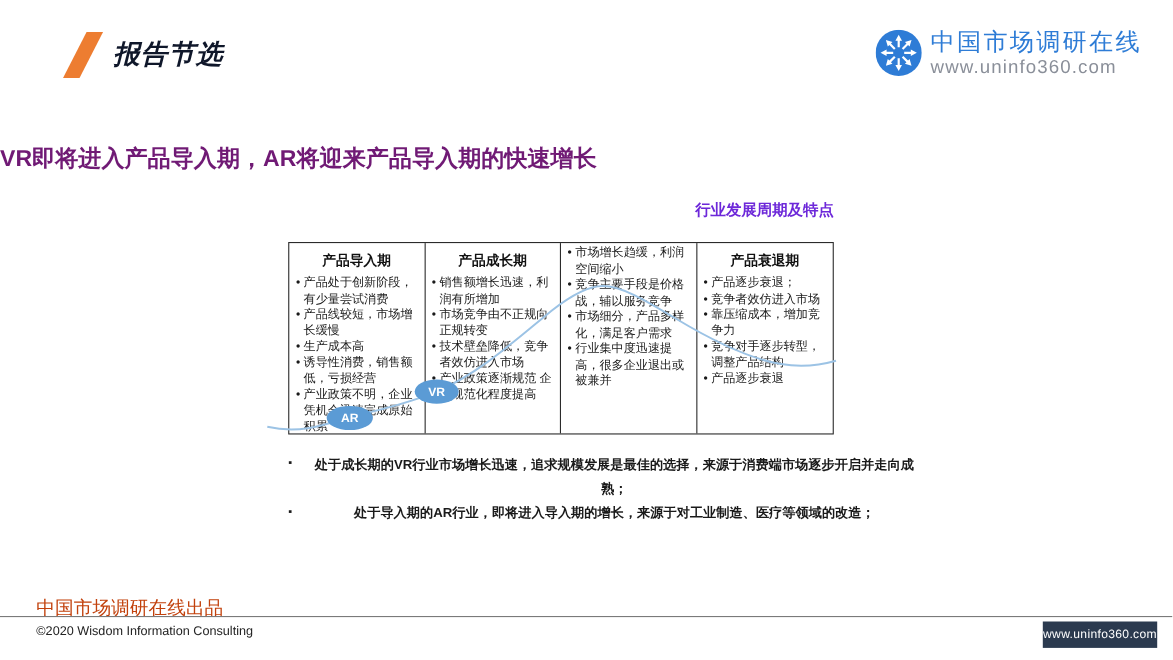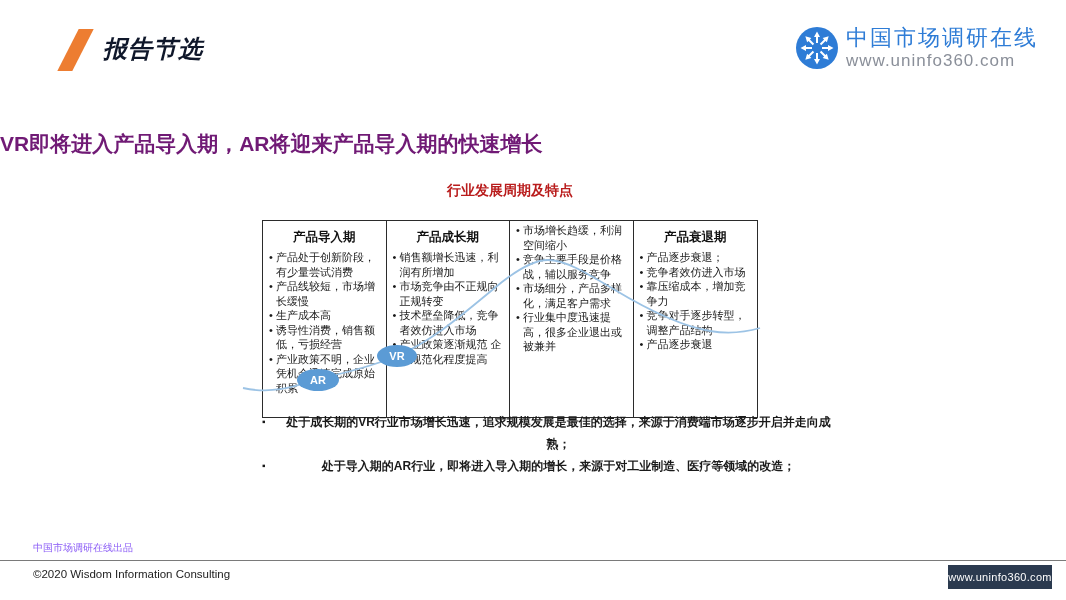--- a/index.html
+++ b/index.html
@@ -10,42 +10,42 @@
   .slash { position:absolute; left:68px; top:29px; width:15px; height:42px; background:#ED7D31; transform:skewX(-27deg); }
   .section-label { position:absolute; left:103px; top:33px; font-size:24px; font-weight:bold; color:#0f172a; letter-spacing:1px;font-style:italic; }
 
   .brand { position:absolute; top:25px; right:28px; display:flex; align-items:flex-start; }
   .brand-logo { width:42px; height:42px; margin-right:8px; margin-top:2px; }
   .brand-name { font-size:22px; color:#2E7CD6; font-weight:500; letter-spacing:2px; line-height:25px; }
   .brand-url { font-size:17px; color:#8A8F99; letter-spacing:1px; line-height:21px; }
 
   
   .title { position:absolute; top:101px; left:0; width:1040px; text-align:left; font-size:21px; font-weight:bold; color:#701a75;margin-top:29px; }
-  .caption { position:absolute; top:182px; left:262px; width:496px; text-align:center; font-size:14px; font-weight:bold; color:#b91c1c; }
+  .caption { position:absolute; top:182px; left:262px; width:496px; text-align:right; font-size:14px; font-weight:bold; color:#6d28d9; }
 
   
-  .lc-table { position:absolute; left:262px; top:220px; width:496px; height:198px; border:1px solid #2b2b2b; display:grid; grid-template-columns:repeat(4,1fr); }
+  .lc-table { position:absolute; left:262px; top:220px; width:496px; height:175px; border:1px solid #2b2b2b; display:grid; grid-template-columns:repeat(4,1fr); }
   .lc-col { border-right:1px solid #2b2b2b; padding:0; overflow:hidden; }
   .lc-col:last-child { border-right:none; }
   .lc-head { height:27px; padding-top:8px; text-align:center; font-size:12.5px; font-weight:bold; color:#111; }
   .lc-body { padding:2px 3px 16px 6px; }
   .lc-item { position:relative; padding-left:7px; font-size:11px; line-height:14.5px; color:#1a1a1a; }
   .lc-item::before { content:"•"; position:absolute; left:0; top:0; }
 
   
   .curve-layer { position:absolute; left:240px; top:248px; width:530px; height:152px; pointer-events:none; }
   .bubble-text { font:bold 11px "Liberation Sans",sans-serif; fill:#fff; }
 
   
   .notes { position:absolute; left:262px; top:411px; width:580px; }
   .note { position:relative; padding-left:13px; font-size:12px; font-weight:bold; color:#1a1a1a; line-height:22px;text-align:center; }
   .note::before { content:"▪"; position:absolute; left:0; top:0; font-size:10px; }
 
   
-  .producer { position:absolute; left:33px; top:541px; font-size:10px; color:#8b5cf6; }
+  .producer { position:absolute; left:33px; top:541px; font-size:17px; color:#c2410c; }
   .footer-line { position:absolute; left:0; top:560px; width:1066px; border-top:1px solid #7a7a7a; }
   .copyright { position:absolute; left:33px; top:568px; font-size:11.5px; color:#222; }
   .badge { position:absolute; left:948px; top:565px; width:104px; height:24px; background:#2B3A4F; color:#fff; font-size:11px; text-align:center; line-height:24px; letter-spacing:0.3px; }
 </style>
 </head>
 <body>
 
 <div class="slide">
 
   <div class="slash"></div>

